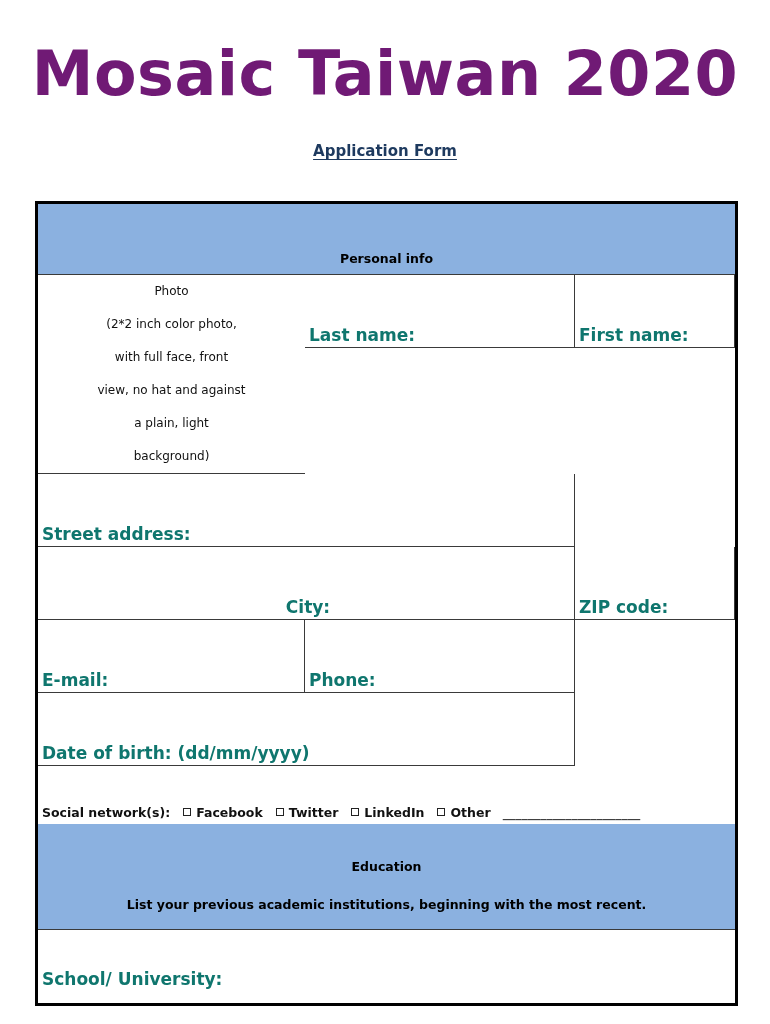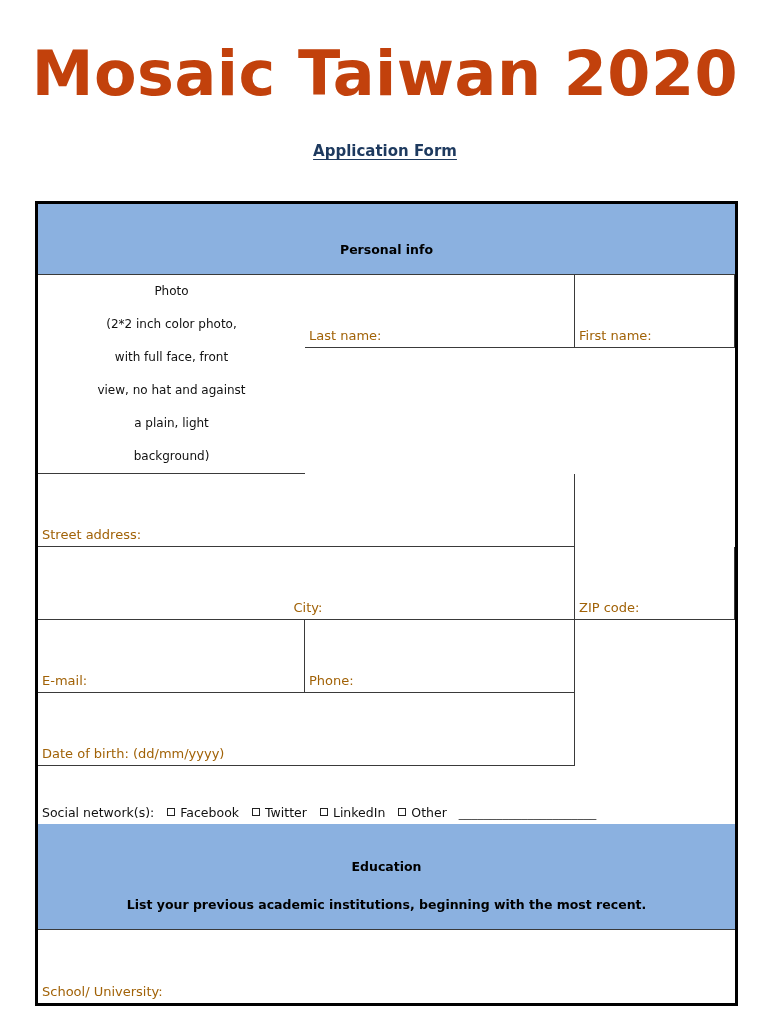--- a/index.html
+++ b/index.html
@@ -15,21 +15,21 @@
     overflow: hidden;
   }
 
   
   #doc-title {
     position: absolute;
     left: 0;
     top: 38px;
     width: 770px;
     text-align: center;
-    color: #c2410c;
+    color: #701a75;
     font-family: "DejaVu Sans", sans-serif;
     font-weight: bold;
     font-size: 62px;
     line-height: 72px;
     letter-spacing: 0.5px;
     white-space: nowrap;
   }
   #doc-subtitle {
     position: absolute;
     left: 0;
@@ -67,24 +67,25 @@
     background: #ffffff;
   }
 
   .field {
     height: 73px;
     display: flex;
     align-items: flex-end;
     padding: 0 0 4px 4px;
   }
   .field-label {
-    font-size: 13px;
+    font-size: 17px;
     line-height: 15px;
-    color: #a16207;
-    white-space: nowrap;
+    color: #0f766e;
+    white-space: nowrap;
+    font-weight: bold;
   }
 
   
   .section-bar {
     background: #8bb1e0;
     box-sizing: border-box;
     border-bottom: 1px solid #3a3a3a;
     display: flex;
     flex-direction: column;
     align-items: center;
@@ -92,21 +93,21 @@
     text-align: center;
   }
   .section-bar .sec-title {
     font-size: 12.5px;
     font-weight: bold;
     color: #000000;
     line-height: 16px;
   }
   #personal-bar {
     height: 71px;
-    padding-bottom: 16px;
+    padding-bottom: 7px;
   }
   #education-bar {
     height: 106px;
     padding-bottom: 16px;
   }
   #education-bar .sec-title.sub {
     margin-top: 22px;
   }
 
   
@@ -137,20 +138,21 @@
     border-bottom: none;
     background: #ffffff;
   }
   .social-inner {
     display: flex;
     align-items: flex-end;
     font-size: 12.5px;
     color: #111111;
     line-height: 15px;
     white-space: nowrap;
+    font-weight: bold;
   }
   .social-label { margin-right: 13px; }
   .chk-group {
     display: flex;
     align-items: baseline;
     margin-right: 13px;
   }
   .chk-box {
     display: inline-block;
     width: 6px;
@@ -166,21 +168,21 @@
     letter-spacing: 0px;
     font-size: 12.5px;
     color: #404040;
   }
 
   
   #school-row {
     height: 73px;
     display: flex;
     align-items: flex-end;
-    padding: 0 0 4px 4px;
+    padding: 0 0 16px 4px;
     box-sizing: border-box;
     border-bottom: none;
     background: #ffffff;
   }
 </style>
 </head>
 <body>
 
 <div id="doc-title">Mosaic Taiwan 2020</div>
 <div id="doc-subtitle">Application Form</div>

